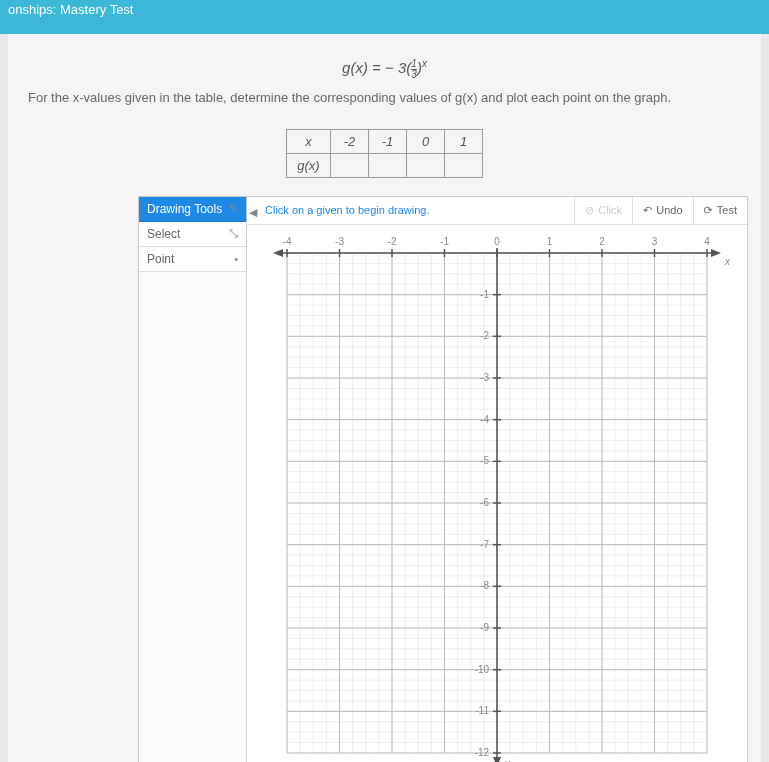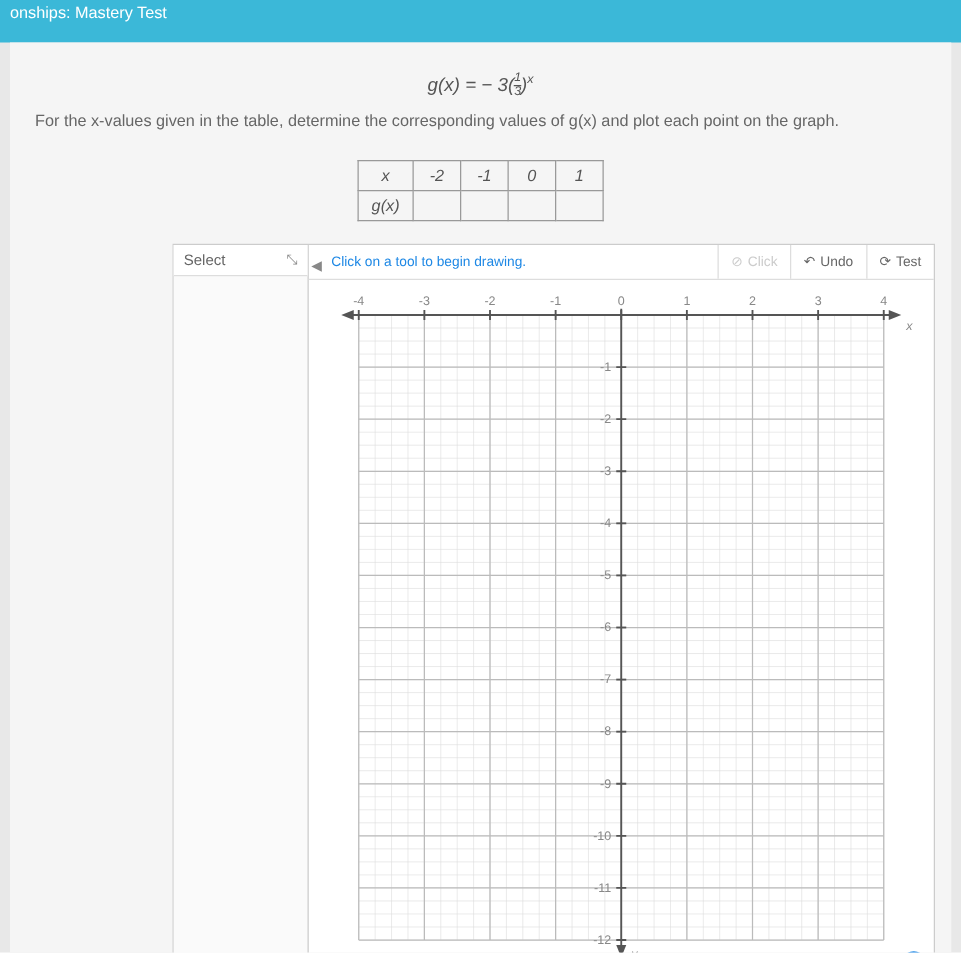--- a/index.html
+++ b/index.html
@@ -183,31 +183,39 @@
       <td></td>
       <td></td>
       <td></td>
       <td></td>
     </tr>
   </tbody>
     </table>
 
   <div class="workspace">
     <div class="tools-col">
+      <div class="tools-header">
+        <span>Drawing Tools</span>
+        <span class="tool-icon">✎</span>
+      </div>
       <div class="tool-row">
         <span>Select</span>
         <span class="tool-icon">⤡</span>
+      </div>
+      <div class="tool-row">
+        <span>Point</span>
+        <span class="tool-icon">•</span>
       </div>
     </div>
 
     <div class="canvas-col">
       <div class="btn-bar">
         <div class="hint-text">
           <span class="hint-arrow">◀</span>
-          <span>Click on a tool to begin drawing.</span>
+          <span>Click on a given to begin drawing.</span>
         </div>
         <div class="top-btn disabled">
           <span>⊘</span>
           <span>Click</span>
         </div>
         <div class="top-btn">
           <span>↶</span>
           <span>Undo</span>
         </div>
         <div class="top-btn">

